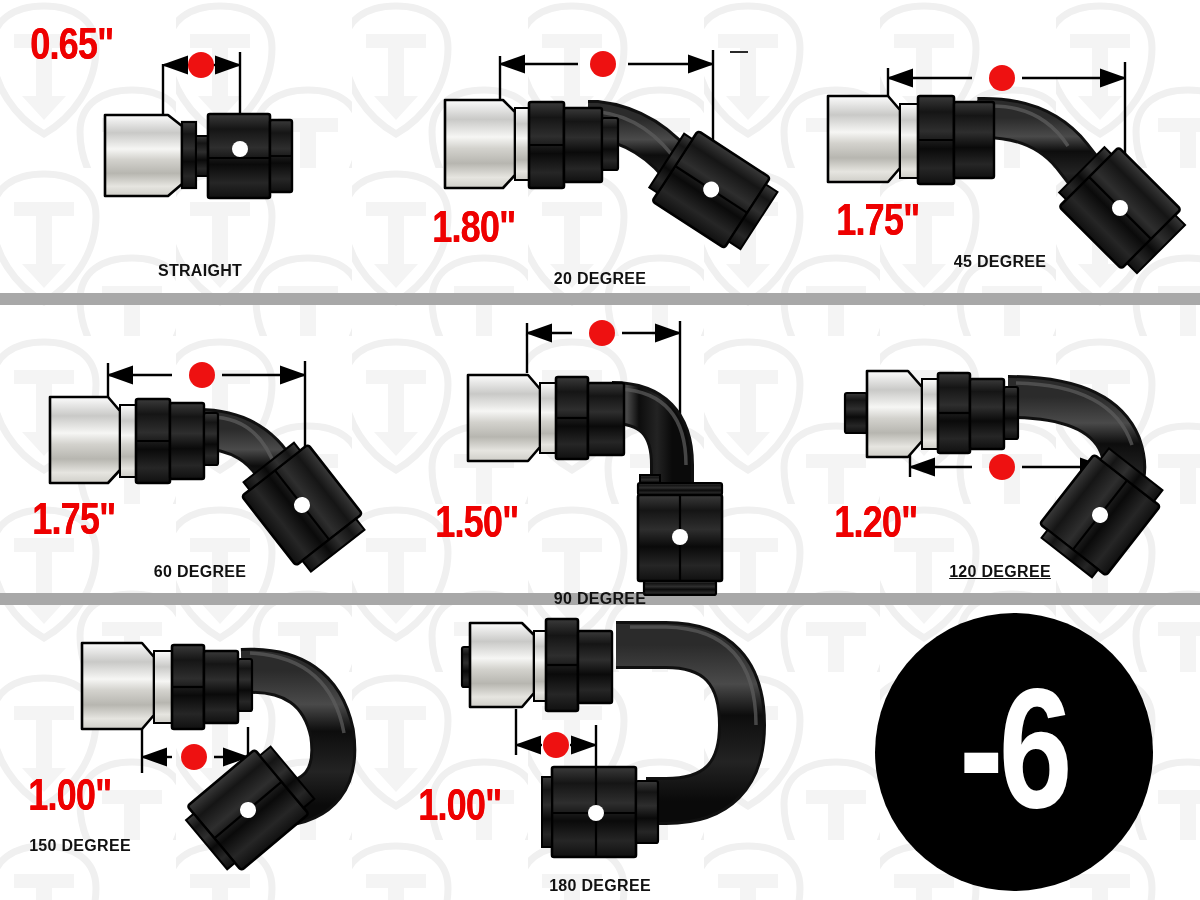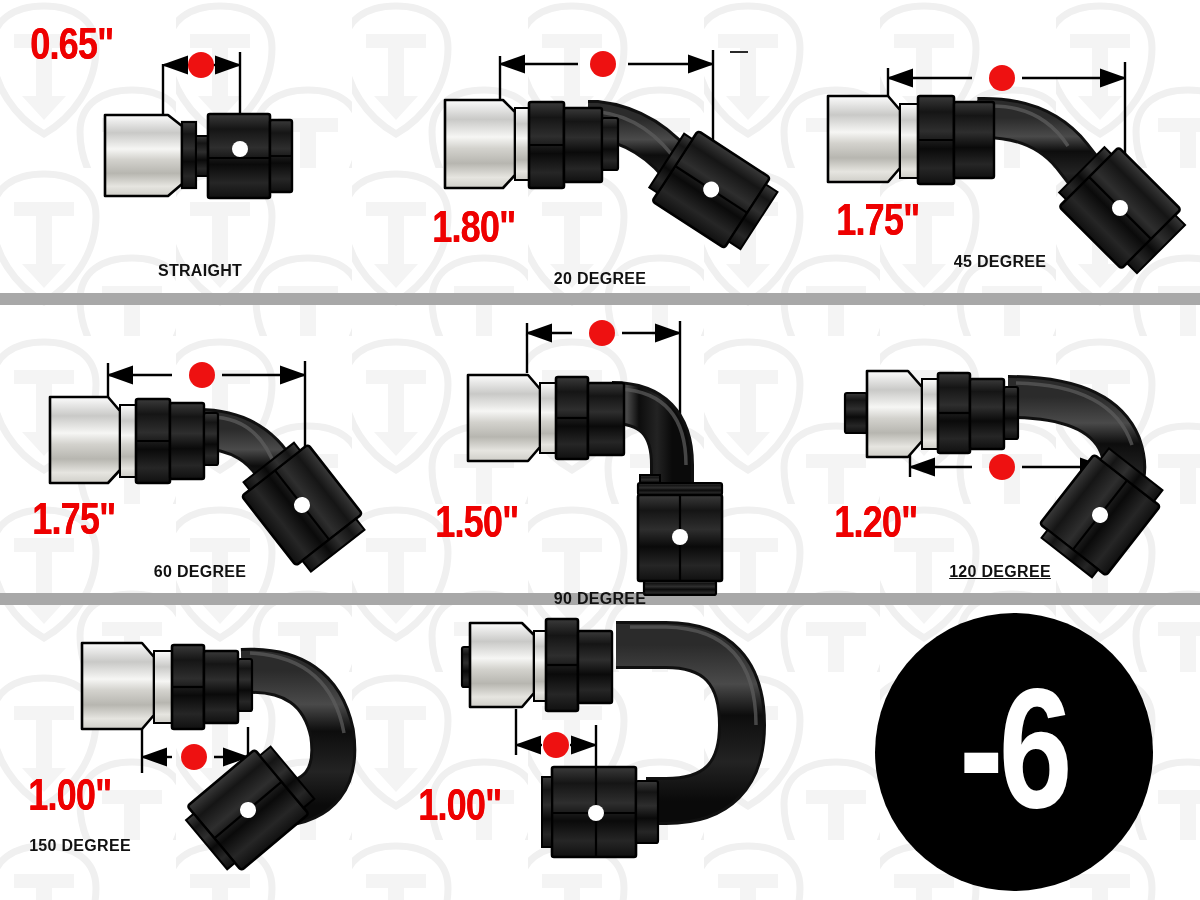--- a/index.html
+++ b/index.html
@@ -633,20 +633,21 @@
 
         <rect x="152" y="162" width="84" height="90" rx="2" fill="url(#blkH)" stroke="#000" stroke-width="2.6"></rect>
         <line x1="196" y1="162" x2="196" y2="252" stroke="#000" stroke-width="2.2"></line>
         <line x1="152" y1="208" x2="236" y2="208" stroke="#000" stroke-width="2.2"></line>
         <rect x="142" y="172" width="10" height="70" fill="url(#blkH)" stroke="#000" stroke-width="2"></rect>
         <rect x="236" y="176" width="22" height="62" rx="2" fill="url(#blkH)" stroke="#000" stroke-width="2.2"></rect>
         <circle cx="196" cy="208" r="8" fill="#ffffff"></circle>
       </svg>
 
       <div class="dim-label" style="left:18px; top:178px;">1.00"</div>
+      <div class="type-label" style="left:0px; top:272px; width:400px;">180 DEGREE</div>
     </div>
 
     <div id="badge-cell">
       <div class="badge-circle">
         <span class="badge-text">-6</span>
       </div>
     </div>
 
   </div>
 </div>

